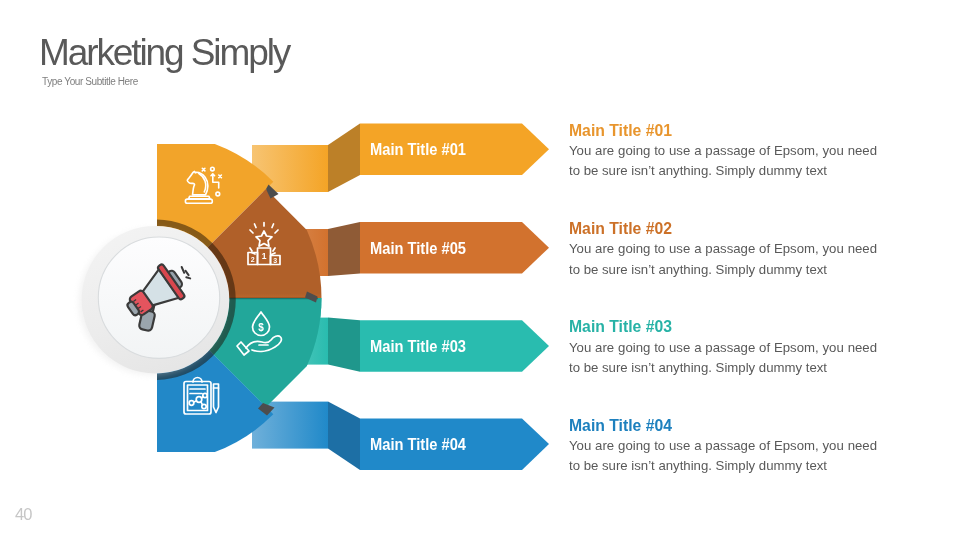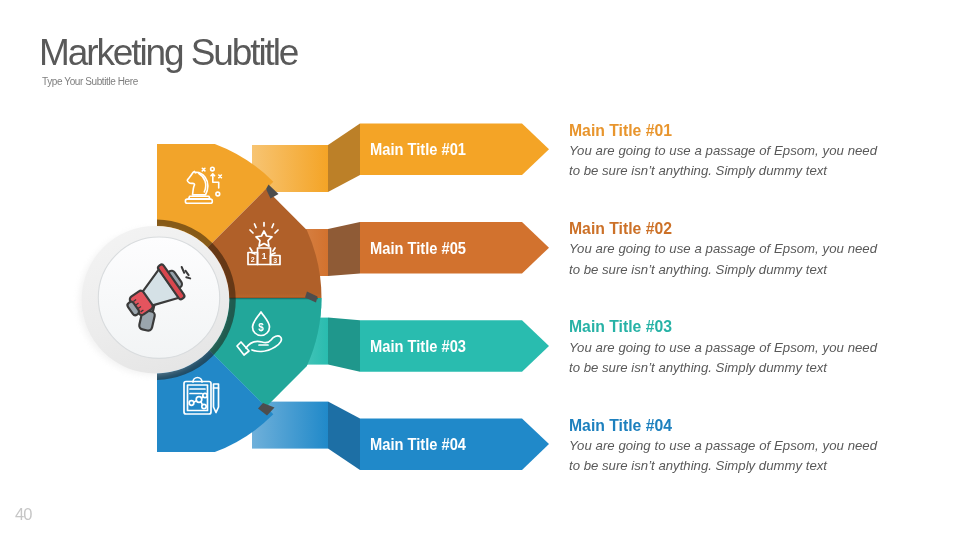--- a/index.html
+++ b/index.html
@@ -1,20 +1,20 @@
 <!DOCTYPE html>
 <html><head>
 <meta charset="utf-8">
 <style>
 html,body{margin:0;padding:0;}
 .page{position:relative;width:960px;height:540px;background:#ffffff;overflow:hidden;font-family:"Liberation Sans",sans-serif;}
 .title{position:absolute;left:39px;top:31.5px;font-size:37px;color:#595959;letter-spacing:-2.1px;}
 .subtitle{position:absolute;left:42px;top:75.5px;font-size:10px;color:#7f7f7f;letter-spacing:-0.4px;}
 .pagenum{position:absolute;left:15px;top:505px;font-size:16.5px;color:#c6c6c6;letter-spacing:-1px;}
-.block{position:absolute;left:569px;width:308px;font-style:italic;}
+.block{position:absolute;left:569px;width:308px;}
 .block p{margin:0;font-size:13.2px;color:#595959;text-align:justify;line-height:20.3px;}
 svg.diag{position:absolute;left:0;top:0;}
 </style>
 </head>
 <body>
 <div class="page">
 <svg class="diag" width="960" height="540" viewBox="0 0 960 540">
 <defs>
 <linearGradient id="gc0" x1="0" y1="0" x2="1" y2="0">
           <stop offset="0" stop-color="#f7c472"></stop>
@@ -157,21 +157,21 @@
 <path d="M360.0,418.4 L522.0,418.4 L549.0,444.1 L522.0,469.9 L360.0,469.9 Z" fill="#2089c9"></path>
 <text x="370" y="155.3" font-family="Liberation Sans, sans-serif" font-size="17" font-weight="bold" fill="#ffffff" textLength="96" lengthAdjust="spacingAndGlyphs">Main Title #01</text>
 <text x="370" y="253.7" font-family="Liberation Sans, sans-serif" font-size="17" font-weight="bold" fill="#ffffff" textLength="96" lengthAdjust="spacingAndGlyphs">Main Title #05</text>
 <text x="370" y="351.9" font-family="Liberation Sans, sans-serif" font-size="17" font-weight="bold" fill="#ffffff" textLength="96" lengthAdjust="spacingAndGlyphs">Main Title #03</text>
 <text x="370" y="450.1" font-family="Liberation Sans, sans-serif" font-size="17" font-weight="bold" fill="#ffffff" textLength="96" lengthAdjust="spacingAndGlyphs">Main Title #04</text>
 <text x="569" y="135.8" font-family="Liberation Sans, sans-serif" font-size="17" font-weight="bold" fill="#e8952d" textLength="103" lengthAdjust="spacingAndGlyphs">Main Title #01</text>
 <text x="569" y="234.1" font-family="Liberation Sans, sans-serif" font-size="17" font-weight="bold" fill="#cc7128" textLength="103" lengthAdjust="spacingAndGlyphs">Main Title #02</text>
 <text x="569" y="332.4" font-family="Liberation Sans, sans-serif" font-size="17" font-weight="bold" fill="#27b2a6" textLength="103" lengthAdjust="spacingAndGlyphs">Main Title #03</text>
 <text x="569" y="430.7" font-family="Liberation Sans, sans-serif" font-size="17" font-weight="bold" fill="#1d80be" textLength="103" lengthAdjust="spacingAndGlyphs">Main Title #04</text>
 </svg>
-<div class="title">Marketing Subtitle</div>
+<div class="title">Marketing Simply</div>
 <div class="subtitle">Type Your Subtitle Here</div>
 <div class="pagenum">40</div>
 <div class="block" style="top:141px">
       <p>You are going to use a passage of Epsom, you need to&nbsp;be sure isn’t anything. Simply dummy text</p>
     </div>
 <div class="block" style="top:239.3px">
       <p>You are going to use a passage of Epsom, you need to&nbsp;be sure isn’t anything. Simply dummy text</p>
     </div>
 <div class="block" style="top:337.6px">
       <p>You are going to use a passage of Epsom, you need to&nbsp;be sure isn’t anything. Simply dummy text</p>

